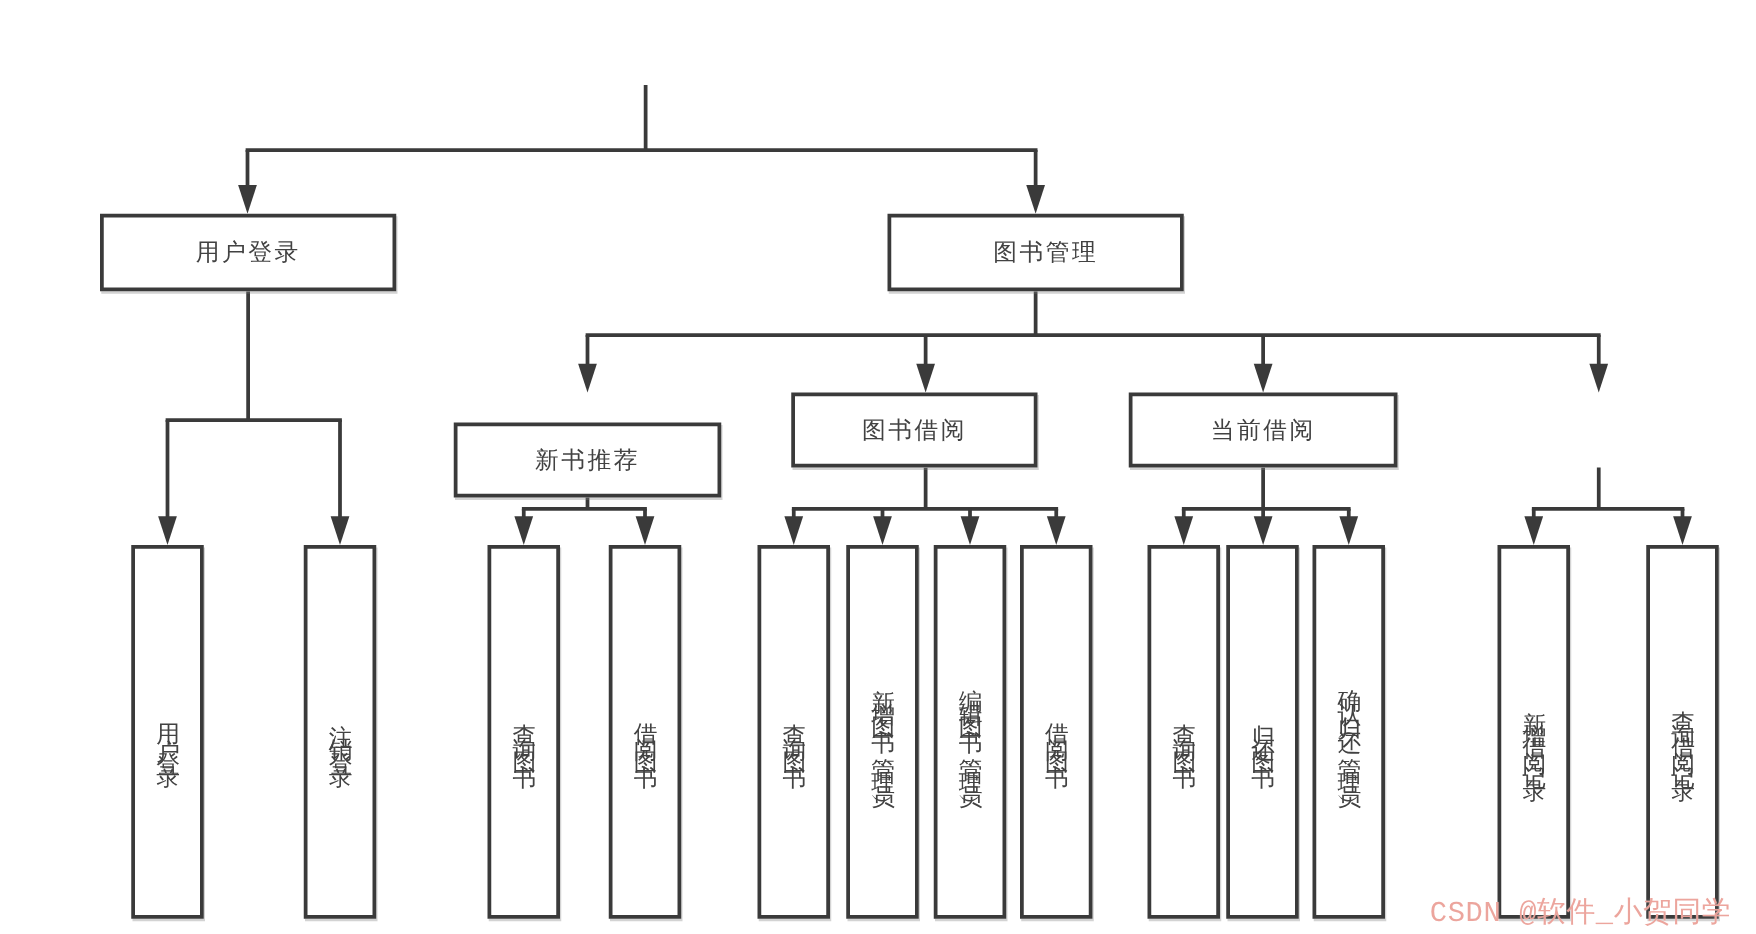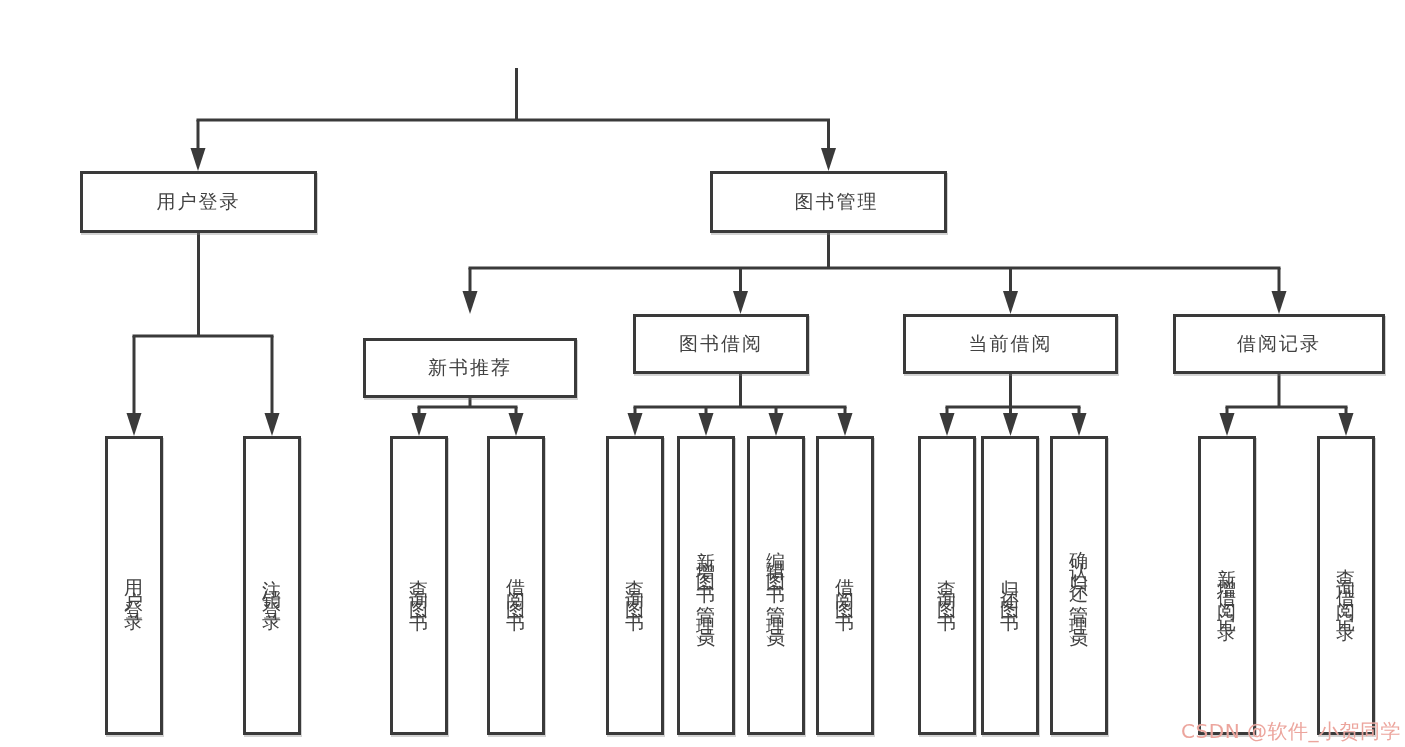--- a/index.html
+++ b/index.html
@@ -16,25 +16,26 @@
     box-shadow:1px 2px 0 rgba(130,130,130,0.35);
     z-index:2;
   }
   .root-node { font-size:20px; }
   .vert { letter-spacing:0; }
   .vlabel {
     writing-mode:vertical-rl; line-height:1;
     letter-spacing:11px; font-size:19px; color:#424242;
   }
   .watermark {
-    position:absolute; right:4px; bottom:2px; z-index:6;
-    font-size:20px; letter-spacing:0.5px;
+    position:absolute; right:20px; bottom:2px; z-index:6;
+    font-size:23px; letter-spacing:0.5px;
     color:rgba(235,160,152,0.95);
     text-shadow:0 0 1px rgba(255,255,255,0.6);
     white-space:nowrap;
+    font-family:Liberation Mono, monospace;
   }
 </style>
 </head>
 <body>
 
 <div class="canvas">
 
   <svg class="connectors" width="1405" height="747" viewBox="0 0 1405 747">
     <g stroke="#3a3a3a" stroke-width="3" fill="none">
 
@@ -104,28 +105,25 @@
   <div class="node" style="left:80px;top:171px;width:237px;height:62px;">
     <span>用户登录</span>
   </div>
   <div class="node" style="left:710px;top:171px;width:237px;height:62px;padding-left:16px;">
     <span>图书管理</span>
   </div>
 
   <div class="node" style="left:363px;top:314px;width:214px;height:60px;margin-top:24px;">
     <span>新书推荐</span>
   </div>
-  <div class="node" style="left:633px;top:314px;width:176px;height:60px;">
+  <div class="node" style="left:633px;top:314px;width:197px;height:60px;">
     <span>图书借阅</span>
   </div>
   <div class="node" style="left:903px;top:314px;width:215px;height:60px;justify-content:center;">
     <span>当前借阅</span>
-  </div>
-  <div class="node" style="left:1173px;top:314px;width:212px;height:60px;">
-    <span>借阅记录</span>
   </div>
 
   <div class="node vert" style="left:105px;top:436px;width:58px;height:299px;">
     <span class="vlabel">用户登录</span>
   </div>
   <div class="node vert" style="left:243px;top:436px;width:58px;height:299px;">
     <span class="vlabel">注销登录</span>
   </div>
 
   <div class="node vert" style="left:390px;top:436px;width:58px;height:299px;">

